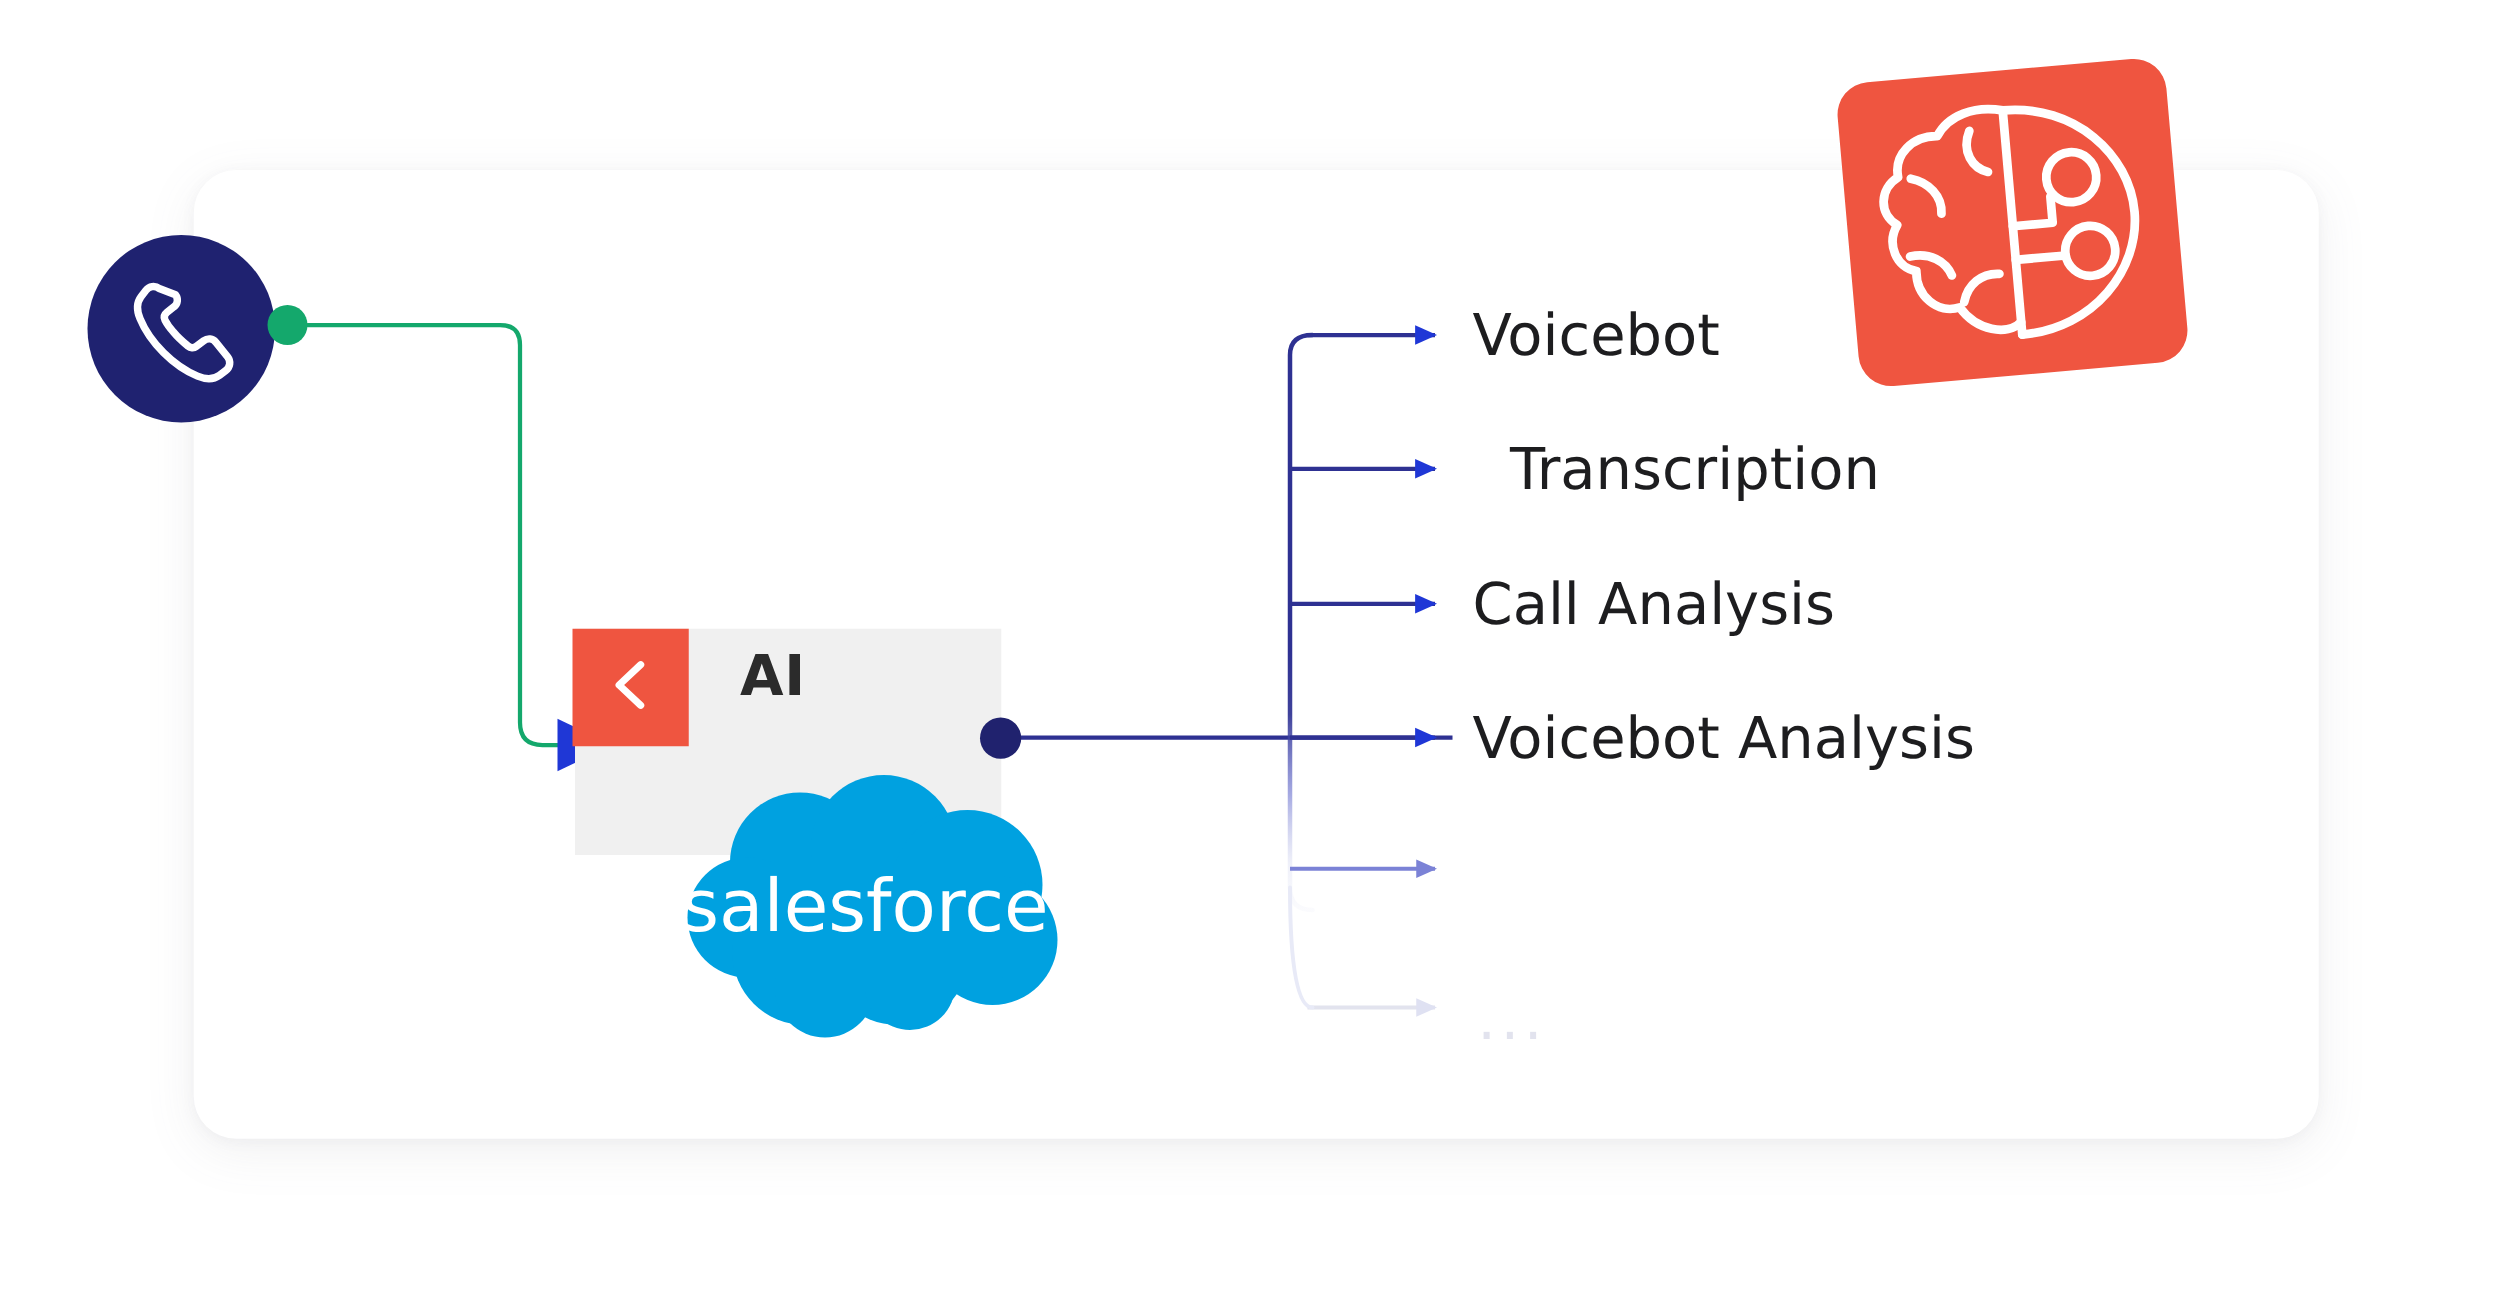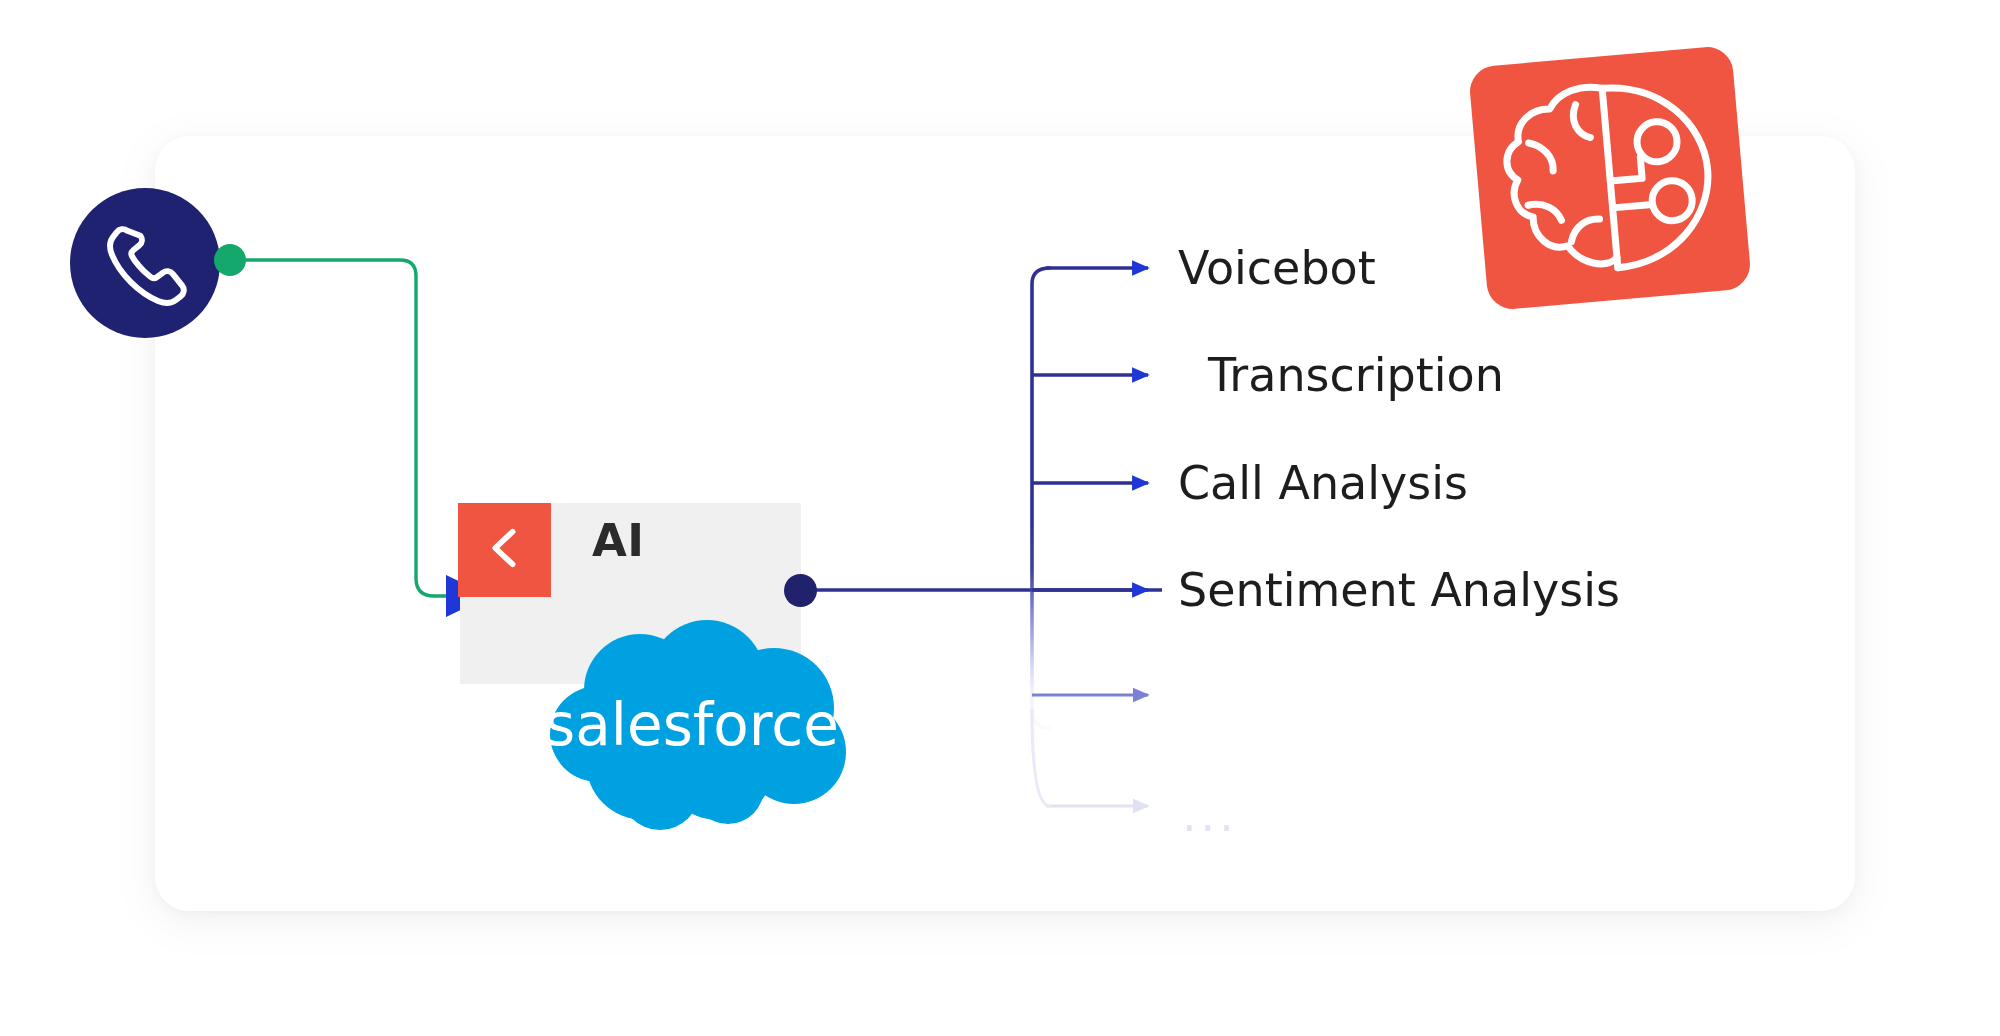--- a/index.html
+++ b/index.html
@@ -269,18 +269,18 @@
       </g>
     </svg>
   </div>
 
   <div class="out-label" style="left:1178px; top:245px;">Voicebot</div>
 
   <div class="out-label" style="left:1208px; top:352px;">Transcription</div>
 
   <div class="out-label" style="left:1178px; top:460px;">Call Analysis</div>
 
-  <div class="out-label" style="left:1178px; top:567px;">Sentiment Analysis</div>
+  <div class="out-label" style="left:1178px; top:567px;">Voicebot Analysis</div>
 
 
   <div class="out-label ghost" style="left:1182px; top:792px;">...</div>
 
 </div>
 
 </body></html>

